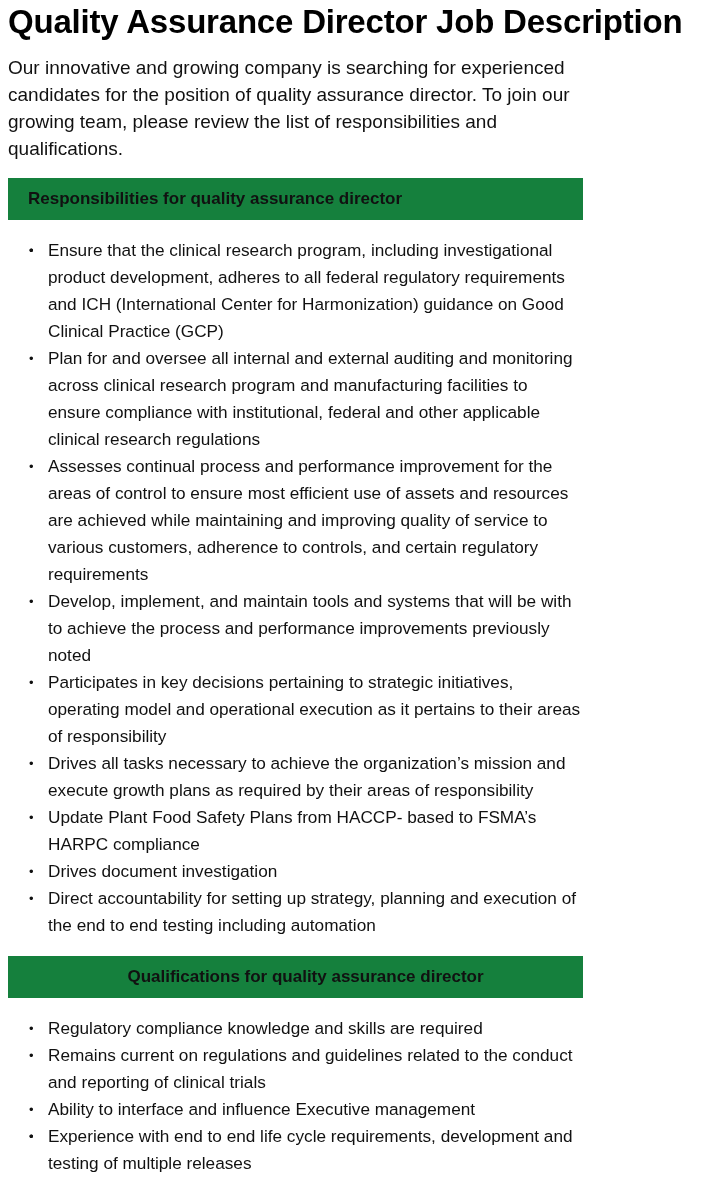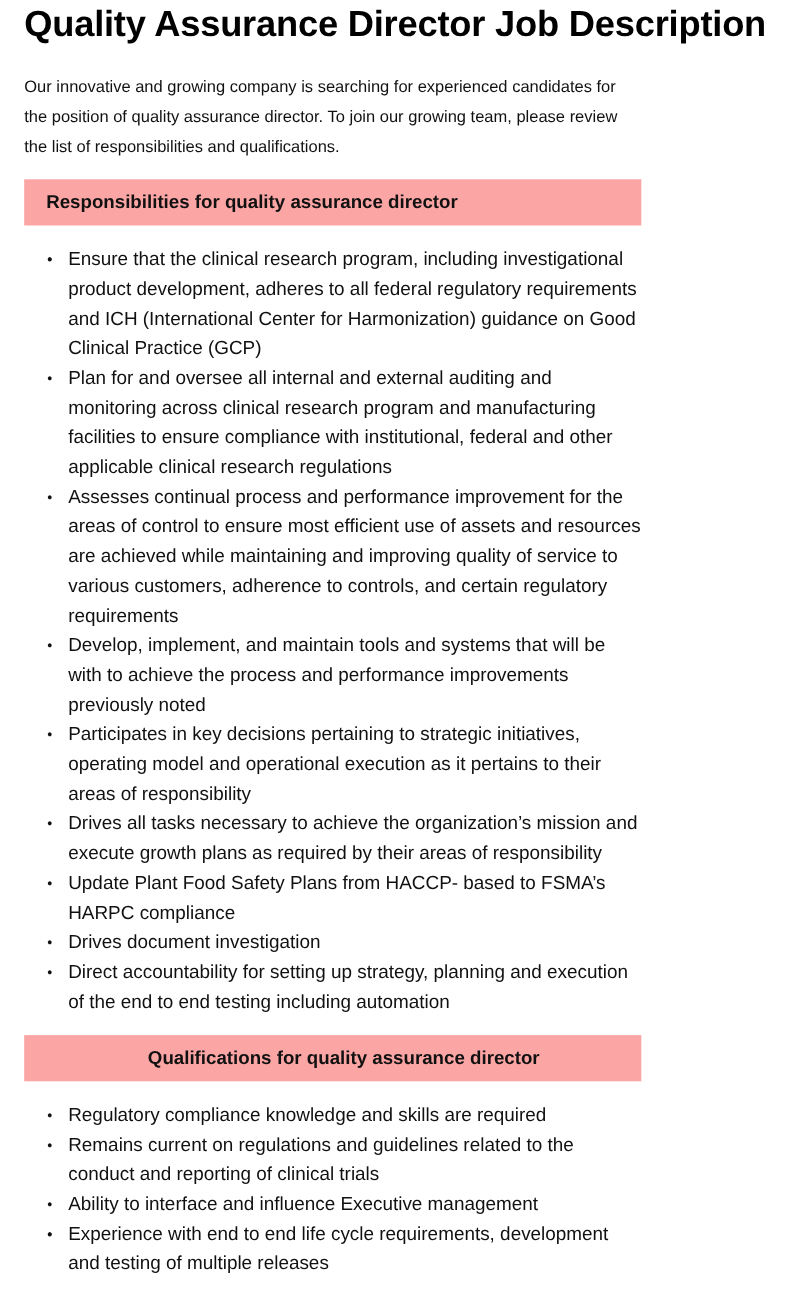--- a/index.html
+++ b/index.html
@@ -8,43 +8,43 @@
       background: #ffffff;
       width: 720px;
     }
     body {
       font-family: "Liberation Sans", "DejaVu Sans", sans-serif;
       color: #111111;
     }
     .page {
       width: 608px;
       box-sizing: border-box;
-      padding: 0 25px 0 22px;
+      padding: 0 25px 0 8px;
     }
     h1.title {
       margin: 0;
       padding-top: 2px;
       height: 44px;
       line-height: 40px;
       font-size: 33px;
       font-weight: bold;
       text-align: center;
       color: #000000;
       letter-spacing: -0.2px;
       white-space: nowrap;
     }
     p.intro {
-      margin: 20px 0 0 0;
-      font-size: 15px;
+      margin: 8px 0 0 0;
+      font-size: 19px;
       line-height: 27px;
       color: #111111;
     }
     .section-header {
       margin-top: 16px;
-      background: #fca5a5;
+      background: #15803d;
       height: 42px;
       line-height: 42px;
       padding-left: 20px;
       font-size: 17px;
       font-weight: bold;
       color: #111111;
       box-sizing: border-box;
     }
     ul.items {
       margin: 17px 0 0 0;

